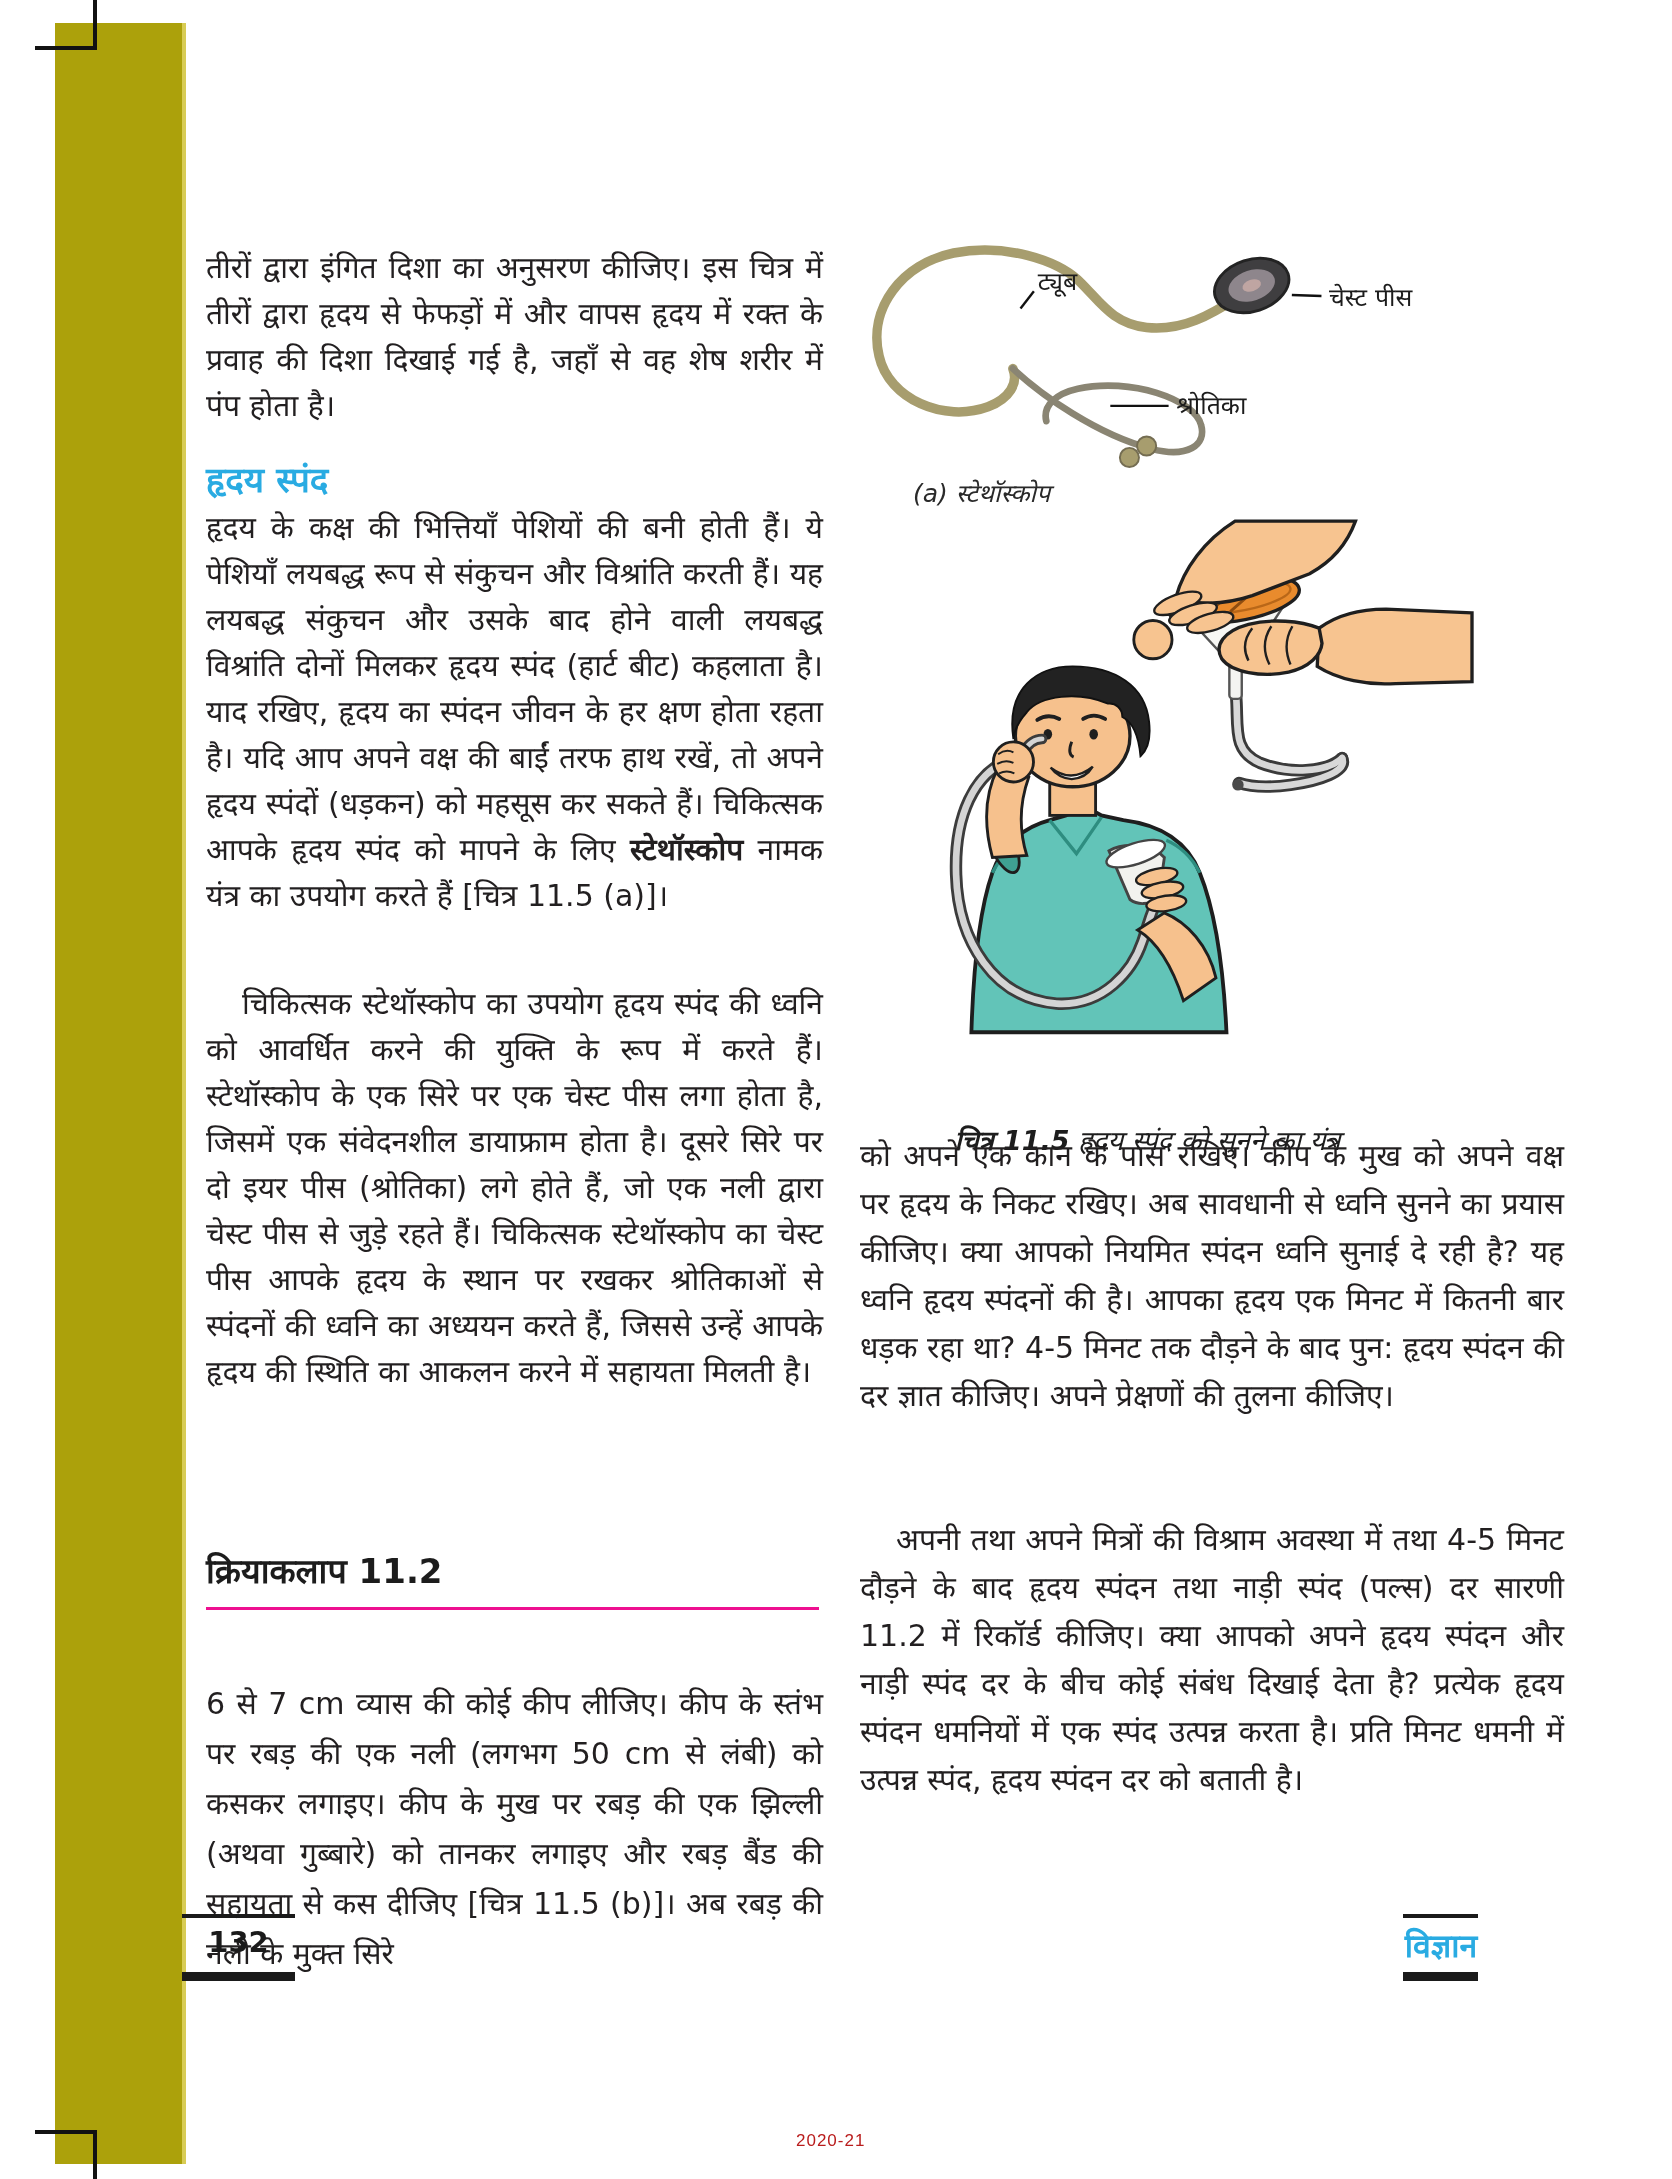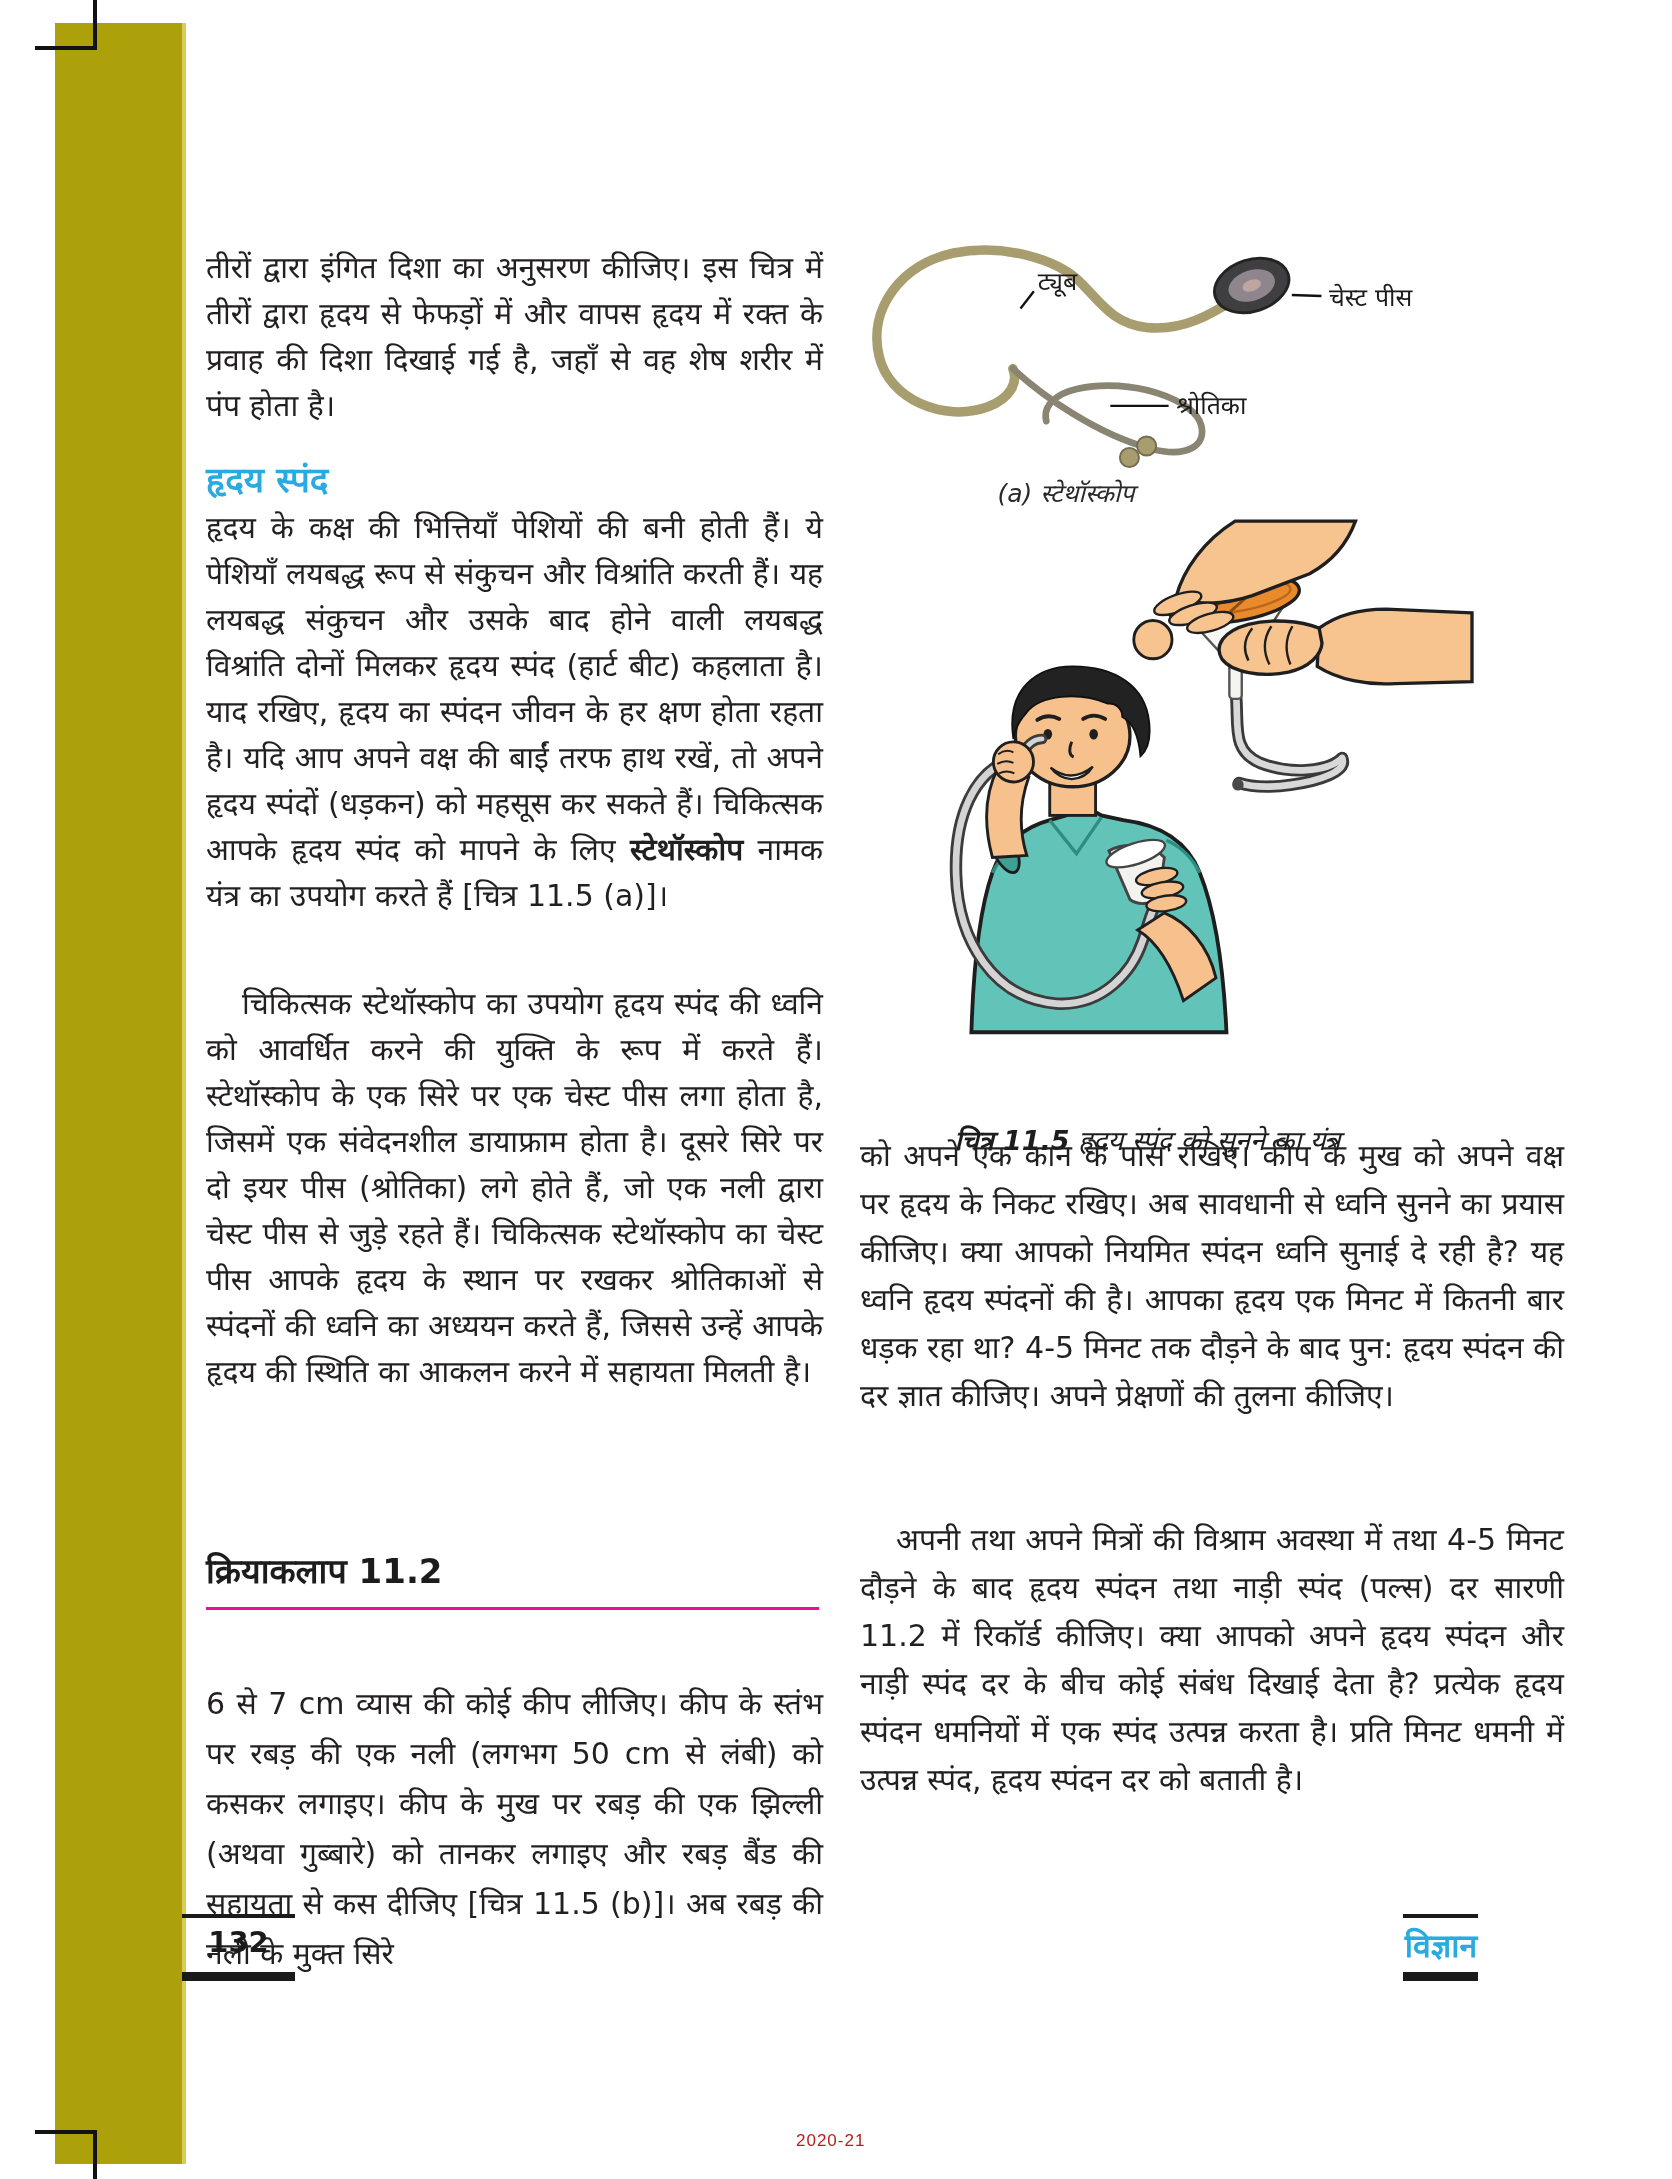--- a/index.html
+++ b/index.html
@@ -21,21 +21,21 @@
   .section-heading{
     position:absolute;margin:0;font-size:35px;font-weight:bold;color:#29abe2;
   }
   .activity-heading{
     position:absolute;margin:0;font-size:34px;font-weight:bold;color:#1c1c1c;
     padding-bottom:14px;border-bottom:3.8px solid #ee1090;
   }
   .activity-text{line-height:50px;}
   .caption{
     position:absolute;margin:0;font-size:25px;font-style:italic;color:#2a2a2a;
-    text-align:center;
+    text-align:left;
   }
   .fig-main-caption{
     position:absolute;margin:0;font-size:27px;font-style:italic;color:#1d1d1d;text-align:center;
   }
   .fig-main-caption .fig-num{font-weight:bold;}
   .rule{position:absolute;background:#1a1a1a;}
   .page-num{
     position:absolute;font-size:29px;font-weight:bold;color:#1a1a1a;text-align:center;
   }
   .subject{

